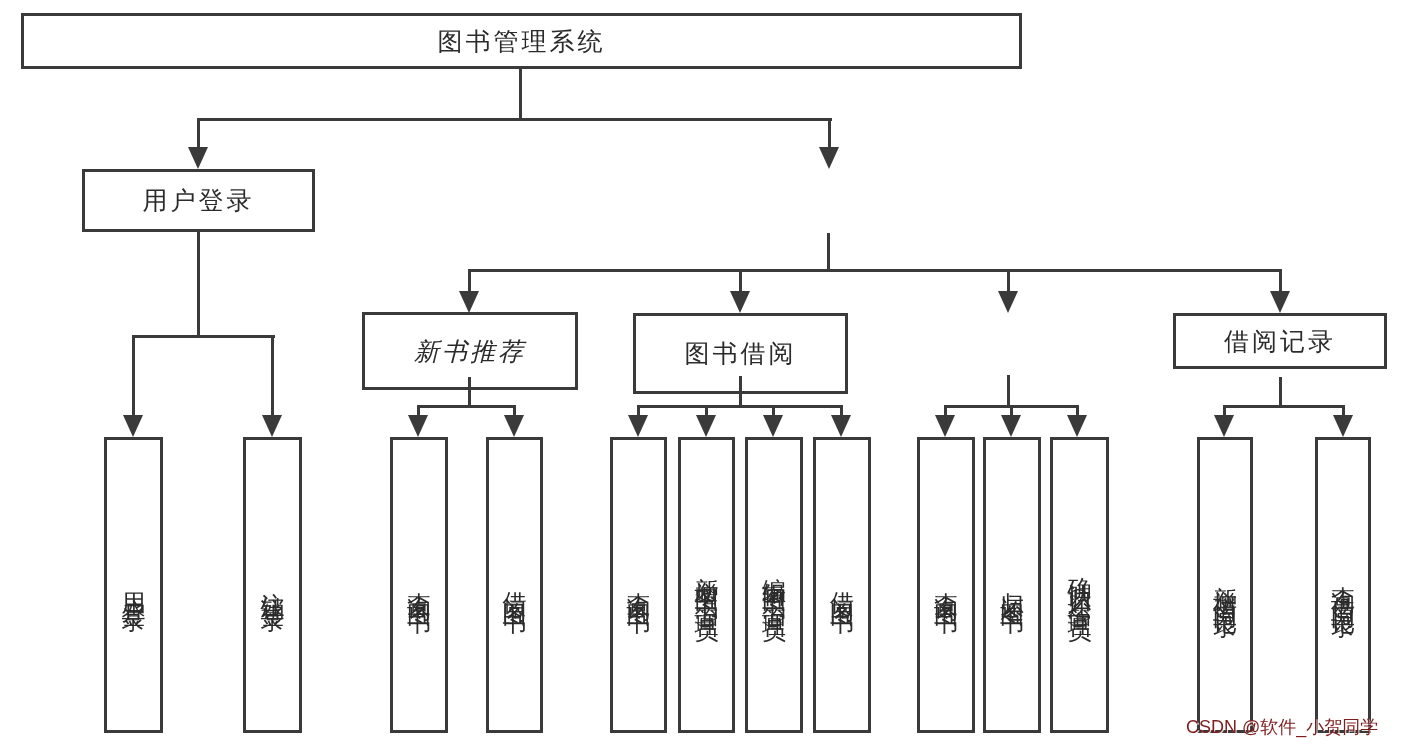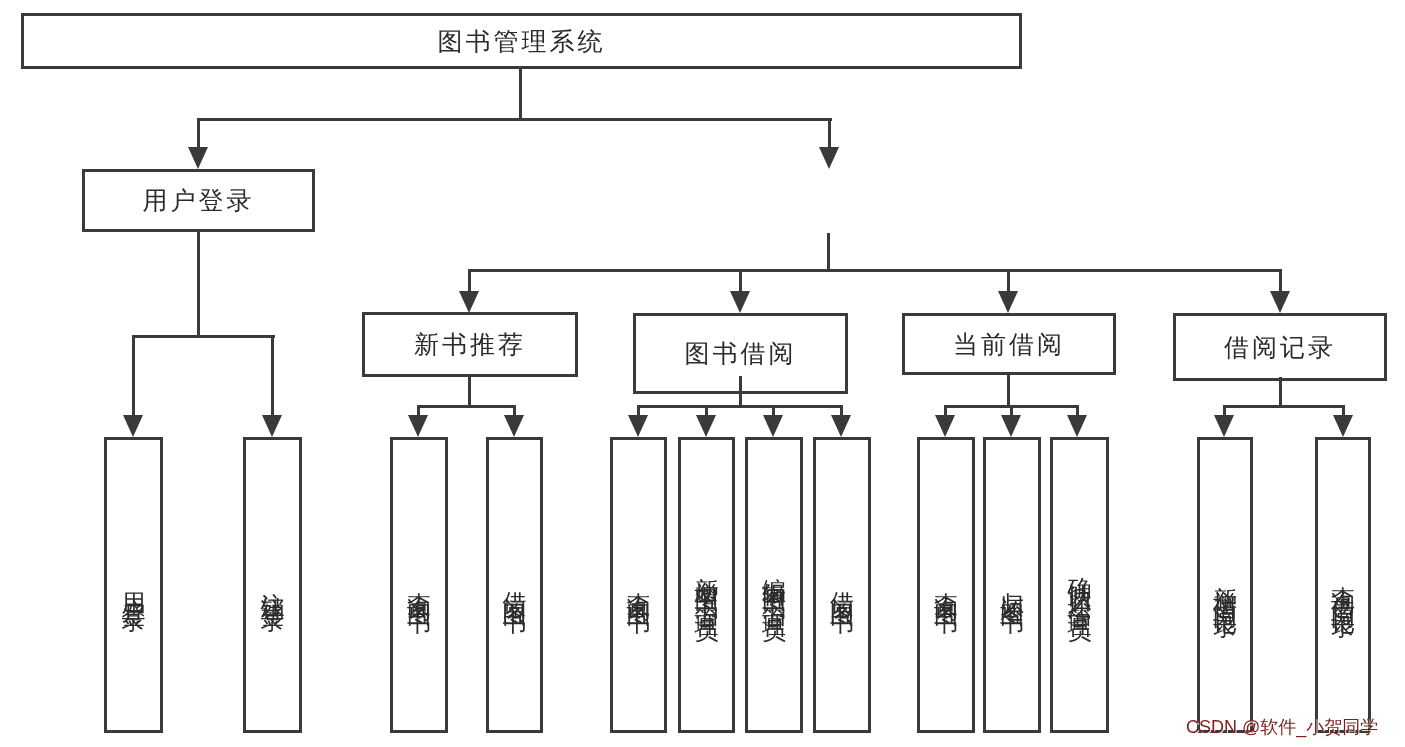--- a/index.html
+++ b/index.html
@@ -64,33 +64,30 @@
 
   <div class="box" style="left:21px; top:13px; width:1001px; height:56px;">
     <span class="hlabel">图书管理系统</span>
   </div>
 
   <div class="box" style="left:82px; top:169px; width:233px; height:63px;">
     <span class="hlabel">用户登录</span>
   </div>
 
 
-  <div class="box" style="left:362px; top:312px; width:216px; height:65px;">
+  <div class="box" style="left:362px; top:312px; width:216px; height:78px;font-style:italic;">
     <span class="hlabel">新书推荐</span>
   </div>
 
   <div class="box" style="left:633px; top:313px; width:215px; height:81px;">
     <span class="hlabel">图书借阅</span>
   </div>
 
-  <div class="box" style="left:902px; top:313px; width:214px; height:62px;">
-    <span class="hlabel">当前借阅</span>
-  </div>
-
-  <div class="box" style="left:1173px; top:313px; width:214px; height:68px;">
+
+  <div class="box" style="left:1173px; top:313px; width:214px; height:56px;">
     <span class="hlabel">借阅记录</span>
   </div>
 
   <div class="box" style="left:104px; top:437px; width:59px; height:296px;">
     <span class="vlabel">用户登录</span>
   </div>
 
   <div class="box" style="left:243px; top:437px; width:59px; height:296px;">
     <span class="vlabel">注销登录</span>
   </div>

